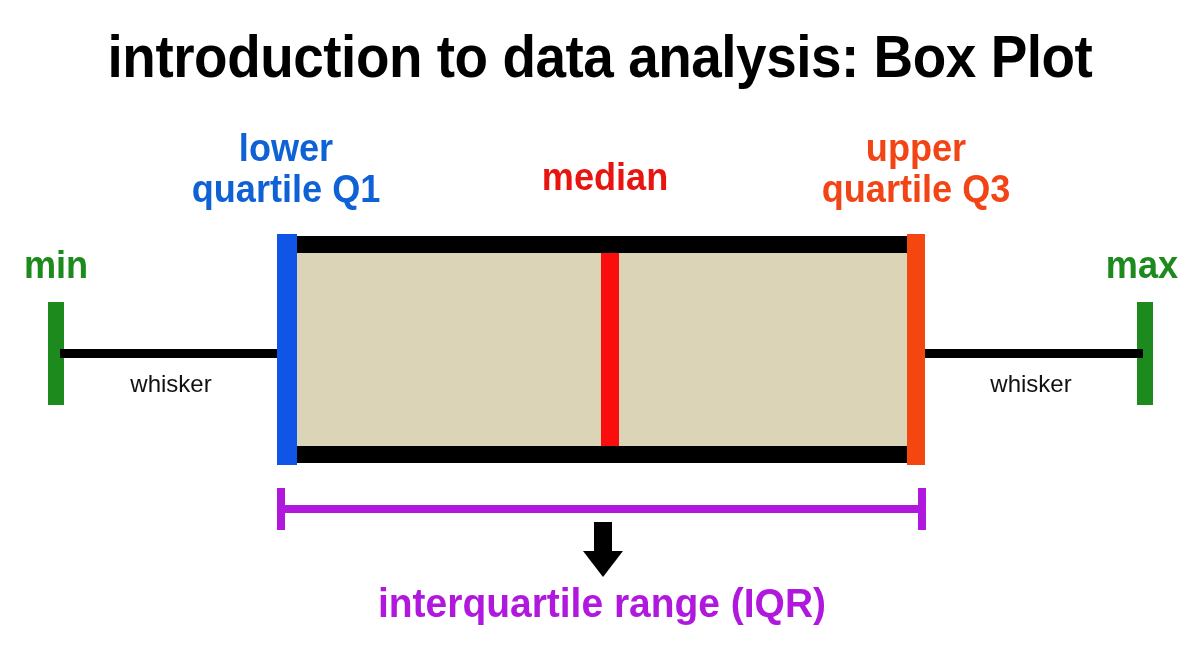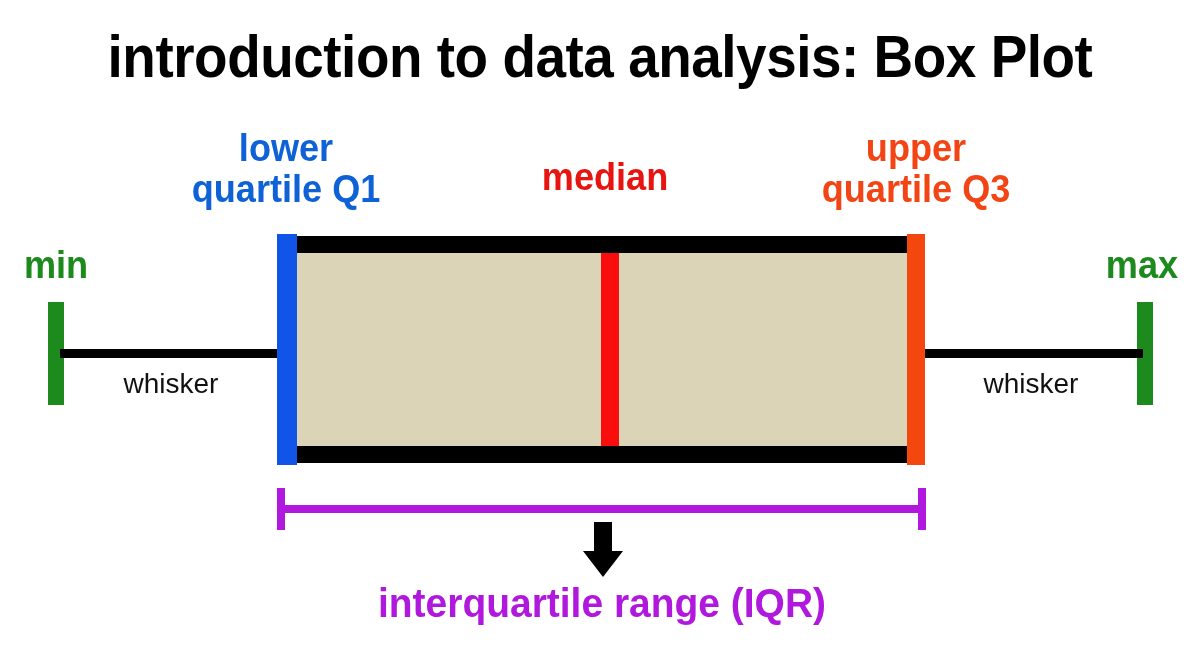--- a/index.html
+++ b/index.html
@@ -111,21 +111,21 @@
     top: 349px;
   }
   .whisker-left  { left: 60px;  width: 228px; }
   .whisker-right { left: 915px; width: 228px; }
 
   
   .whisker-label {
     position: absolute;
     font-family: "Liberation Sans", sans-serif;
     font-weight: normal;
-    font-size: 28px;
+    font-size: 24px;
     line-height: 36px;
     color: #111111;
     text-align: center;
     white-space: nowrap;
   }
   .whisker-label-left  { left: 86px;  top: 366px; width: 170px; }
   .whisker-label-right { left: 946px; top: 366px; width: 170px; }
 
   
   .box-outer {

